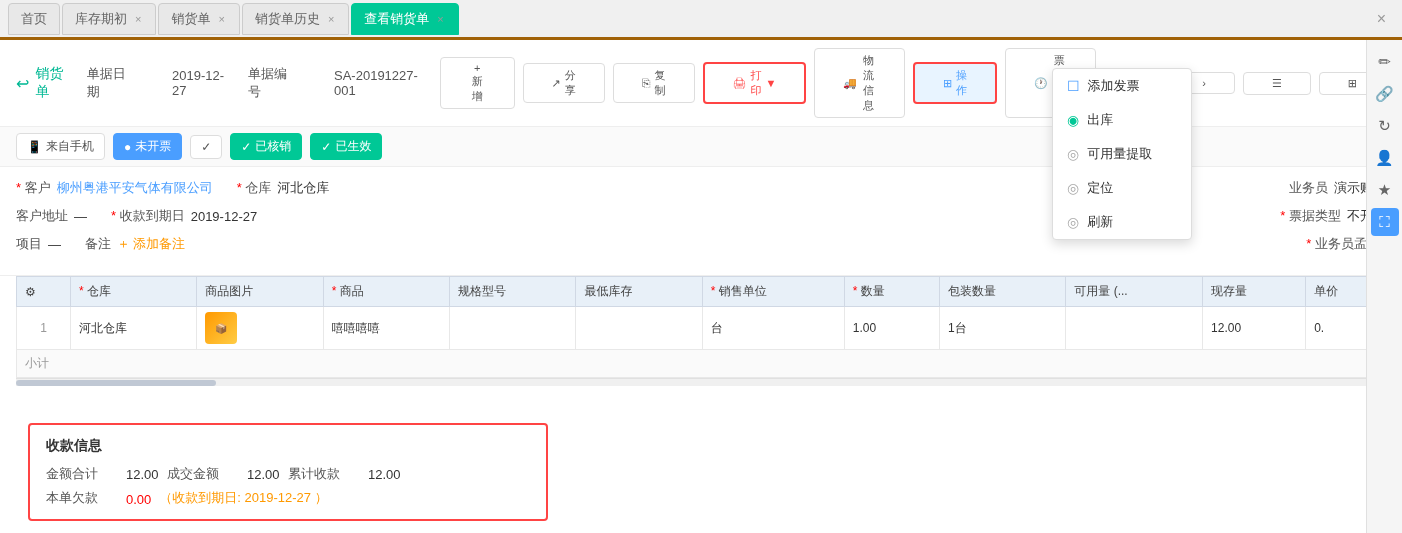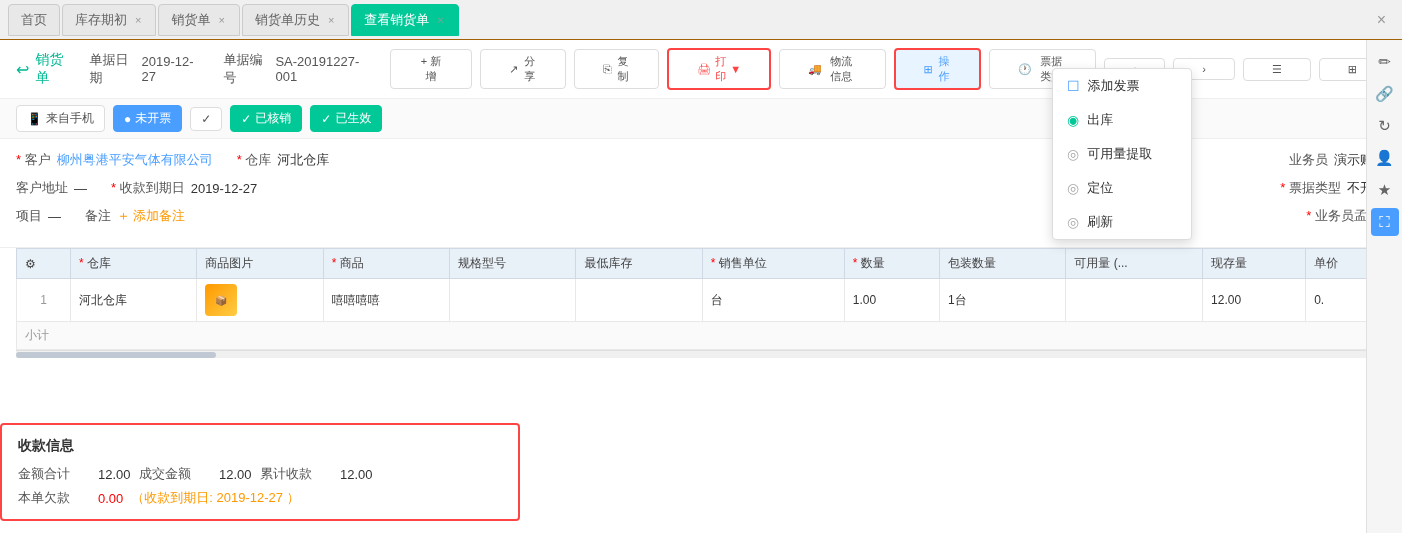--- a/index.html
+++ b/index.html
@@ -1,20 +1,20 @@
 <!DOCTYPE html>
 <html><head>
   <meta charset="utf-8">
   <style>
     * { box-sizing: border-box; margin: 0; padding: 0; }
     body { font-family: "Microsoft YaHei", "PingFang SC", sans-serif; font-size: 13px; background: #f5f5f5; color: #333; }
 
     
     .tab-bar {
-      display: flex; align-items: center; background: #f0f0f0; border-bottom: 1px solid #a16207;
+      display: flex; align-items: center; background: #f0f0f0; border-bottom: 3px solid #a16207;
       height: 40px; padding: 17px 8px; gap: 2px;
     }
     .tab {
       display: flex; align-items: center; padding: 0 12px; height: 32px; border-radius: 4px 4px 0 0;
       cursor: pointer; font-size: 13px; gap: 6px; border: 1px solid transparent;
     }
     .tab.inactive { background: #e8e8e8; color: #666; border-color: #ccc; }
     .tab.highlight { background: #00c896; color: #fff; border-color: #00c896; text-align: center; }
     .tab-close { font-size: 11px; color: #999; cursor: pointer; padding: 0 2px; }
     .spacer { flex: 1; }
@@ -24,21 +24,21 @@
     .main { background: #fff; height: calc(100vh - 40px); display: flex; flex-direction: column; }
 
     
     .doc-header {
       display: flex; align-items: center; padding: 8px 16px; border-bottom: 1px solid #eee;
       background: #fff; gap: 16px;
     }
     .doc-title { display: flex; align-items: center; gap: 6px; color: #00b894; font-weight: 500; font-size: 14px; }
     .doc-title-icon { font-size: 16px; }
     .doc-meta { display: flex; align-items: center; gap: 20px; color: #555; font-size: 13px; }
-    .doc-meta span { display: flex; align-items: center; gap: 0; }
+    .doc-meta span { display: flex; align-items: center; gap: 19px; }
     .doc-actions { margin-left: auto; display: flex; align-items: center; gap: 8px; }
     .btn-action {
       display: flex; align-items: center; gap: 4px; padding: 4px 28px; border: 1px solid #ddd;
       border-radius: 4px; cursor: pointer; font-size: 11px; background: #fff; color: #555;
     }
     .btn-action.active-tab { background: #e8f4ff; border-color: #4a9eff; color: #4a9eff; }
     .btn-print { background: #fff; border-color: #ff4444; color: #ff4444; font-weight: 500; }
 
     
     .toolbar {
@@ -80,21 +80,21 @@
       height: 8px; background: #f0f0f0; border-top: 1px solid #e0e0e0;
       position: relative; overflow: hidden;
     }
     .scroll-thumb {
       position: absolute; top: 1px; left: 0; width: 200px; height: 6px;
       background: #c0c8d4; border-radius: 3px;
     }
 
     
     .payment-section {
-      margin: 12px 0; border: 2px solid #ff4444; border-radius: 4px;
+      margin: 12px 28px; border: 2px solid #ff4444; border-radius: 4px;
       padding: 12px 16px; background: #fff; max-width: 520px;
     }
     .payment-title { font-weight: 600; font-size: 14px; margin-bottom: 10px; }
     .payment-grid { display: grid; grid-template-columns: 1fr 1fr 1fr 1fr; gap: 6px 0; }
     .payment-row { display: flex; align-items: center; gap: 8px; }
     .payment-label { color: #555; min-width: 72px; }
     .payment-value { color: #333; }
     .payment-red { color: #f00; }
     .payment-date { color: #f90; }
     .dropdown-menu {
@@ -335,21 +335,21 @@
           <span class="payment-value">12.00</span>
         </div>
         <div class="payment-row">
           <span class="payment-label">成交金额</span>
           <span class="payment-value">12.00</span>
         </div>
         <div class="payment-row">
           <span class="payment-label">累计收款</span>
           <span class="payment-value">12.00</span>
         </div>
-        <div class="payment-row" style="grid-column: 1 / -1;">
+        <div class="payment-row" style="grid-column: 1 / -1; align-items: flex-end;">
           <span class="payment-label">本单欠款</span>
           <span class="payment-red">0.00</span>
           <span class="payment-date">（收款到期日: 2019-12-27 ）</span>
         </div>
       </div>
     </div>
 
   </div>
 
   <div class="dropdown-menu">

